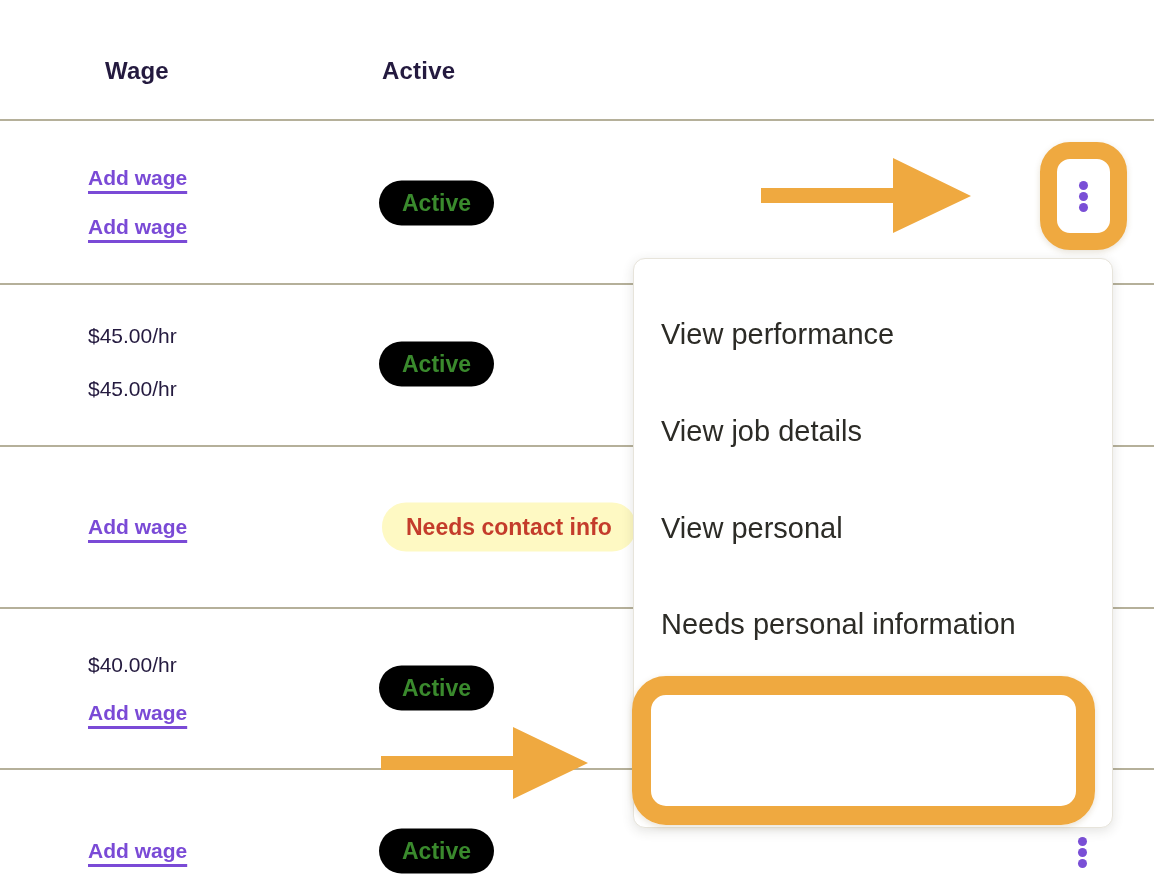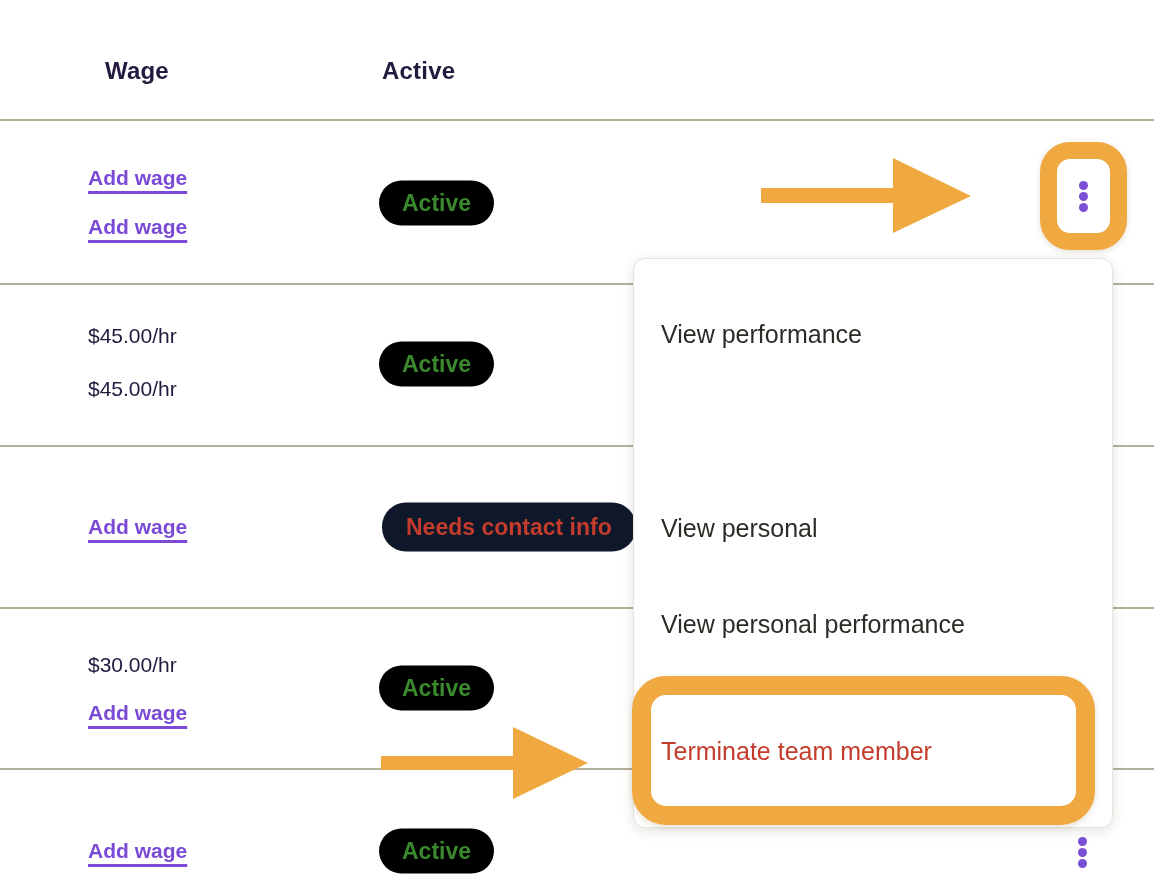--- a/index.html
+++ b/index.html
@@ -26,36 +26,36 @@
     color:#7a4ad6; font-weight:700; cursor:pointer;
     text-decoration:underline; text-decoration-thickness:3px; text-underline-offset:6px;
   }
   .wage-line.value{ color:#241a3f; font-weight:400;text-align:center; }
   .badge{
     position:absolute; left:379px; transform:translateY(-50%);
     font-size:23px; font-weight:700; white-space:nowrap;
     padding:9px 23px; border-radius:24px; z-index:2;
   }
   .badge.active{ color:#3a8a2d; background:#000000; }
-  .badge.warning{ color:#c43c2b; background:#0f172a; left:382px; padding:11px 24px; }
+  .badge.warning{ color:#c43c2b; background:#fef9c3; left:382px; padding:11px 24px; }
   
   .kebab{
     position:absolute; display:flex; flex-direction:column; gap:2px;
     align-items:center; cursor:pointer; z-index:3;
   }
   .kebab .dot{ width:9px; height:9px; border-radius:50%; background:#7a4fd6; }
   
   .menu{
     position:absolute; left:633px; top:258px; width:480px; height:570px;
     background:#ffffff; border:1px solid #e7e4db; border-radius:12px;
     box-shadow:0 3px 12px rgba(60,55,40,.14); z-index:10;
   }
   .menu-item{
     position:absolute; left:27px; transform:translateY(-50%);
-    font-size:25px; color:#2c2b26; white-space:nowrap; cursor:pointer;
+    font-size:29px; color:#2c2b26; white-space:nowrap; cursor:pointer;
   }
   .menu-item.danger{ color:#c43c2b; }
   
   .hl-box{
     position:absolute; border:17px solid #efa940; background:transparent;
     z-index:40; box-shadow:0 2px 6px rgba(120,90,20,.18);
   }
   .hl-kebab{
     left:1040px; top:142px; width:87px; height:108px; border-radius:30px;
     background:#ffffff;
@@ -88,37 +88,37 @@
   <div class="wage-line link" style="top:227px;">Add wage</div>
   <div class="badge active" style="top:203px;">Active</div>
 
   <div class="wage-line value" style="top:336px;">$45.00/hr</div>
   <div class="wage-line value" style="top:389px;">$45.00/hr</div>
   <div class="badge active" style="top:364px;">Active</div>
 
   <div class="wage-line link" style="top:527px;">Add wage</div>
   <div class="badge warning" style="top:527px;">Needs contact info</div>
 
-  <div class="wage-line value" style="top:665px;">$30.00/hr</div>
+  <div class="wage-line value" style="top:665px;">$40.00/hr</div>
   <div class="wage-line link" style="top:713px;">Add wage</div>
   <div class="badge active" style="top:688px;">Active</div>
 
   <div class="wage-line link" style="top:851px;">Add wage</div>
   <div class="badge active" style="top:851px;">Active</div>
   <div class="kebab" style="left:1078px; top:837px;">
     <span class="dot"></span>
     <span class="dot"></span>
     <span class="dot"></span>
   </div>
 
   <div class="menu">
     <div class="menu-item" style="top:75px;">View performance</div>
+    <div class="menu-item" style="top:172px;">View job details</div>
     <div class="menu-item" style="top:269px;">View personal</div>
-    <div class="menu-item" style="top:365px;">View personal performance</div>
-    <div class="menu-item danger" style="top:492px;">Terminate team member</div>
+    <div class="menu-item" style="top:365px;">Needs personal information</div>
   </div>
 
   <div class="hl-box hl-kebab">
     <div class="hl-kebab-inner">
       <div class="kebab" style="position:static;">
         <span class="dot"></span>
         <span class="dot"></span>
         <span class="dot"></span>
       </div>
     </div>

